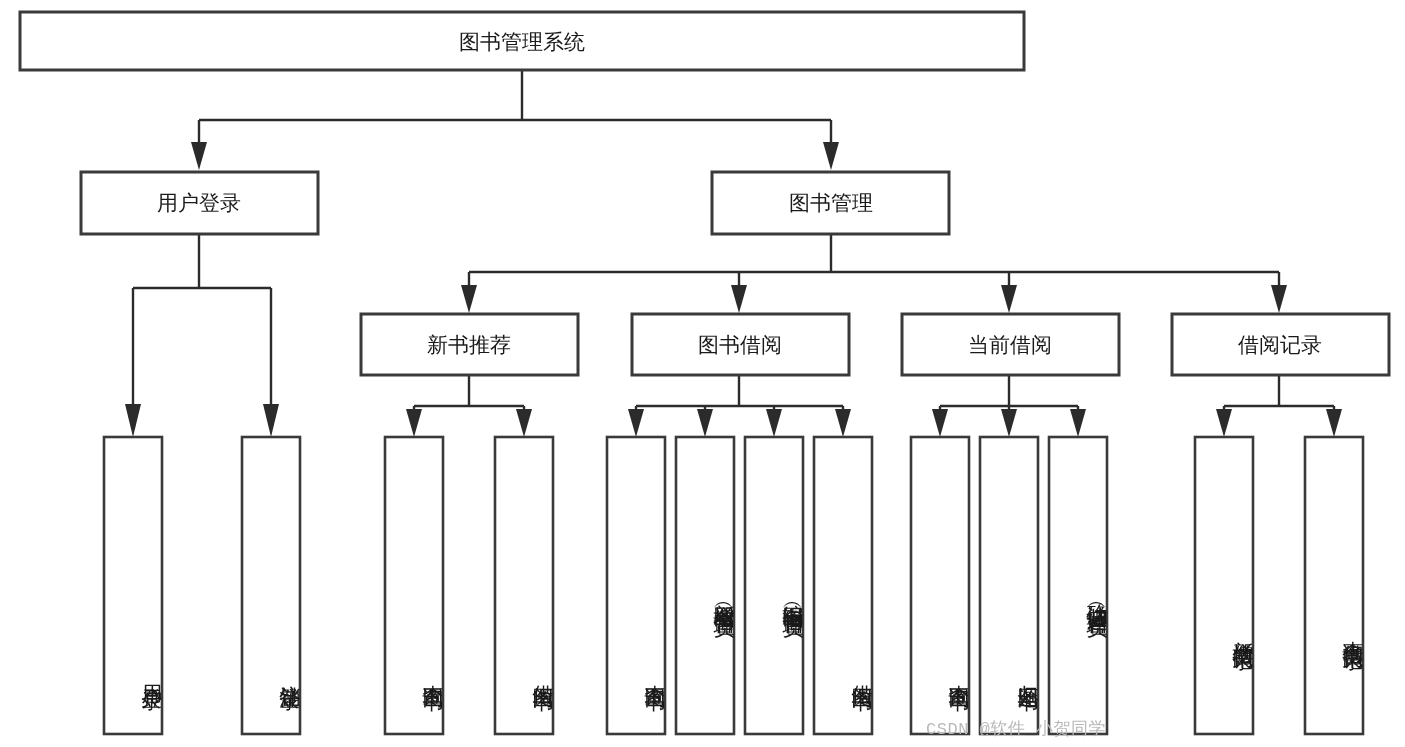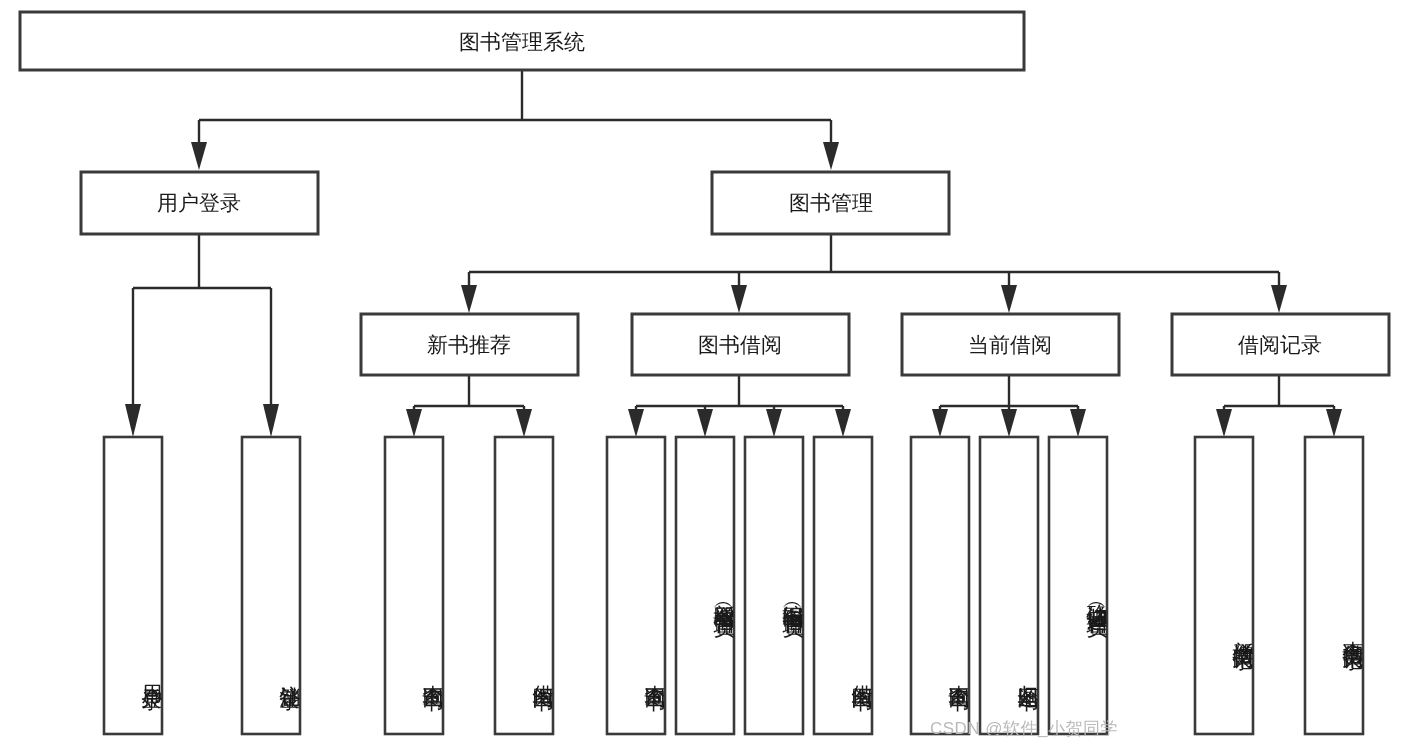--- a/index.html
+++ b/index.html
@@ -63,23 +63,23 @@
     letter-spacing: 2px;
     line-height: 1;
     white-space: nowrap;
     display: flex;
     align-items: flex-start;
     justify-content: center;
     pointer-events: none;
   }
   .watermark {
     position: absolute;
-    right: 8px;
+    right: 20px;
     bottom: 7px;
-    font-family: Liberation Sans, sans-serif;
+    font-family: Liberation Mono, monospace;
     font-size: 17px;
     color: #b9b9b9;
     letter-spacing: 0.5px;
     white-space: nowrap;
   }
 </style>
 </head>
 <body>
 
 <div id="diagram-root">

